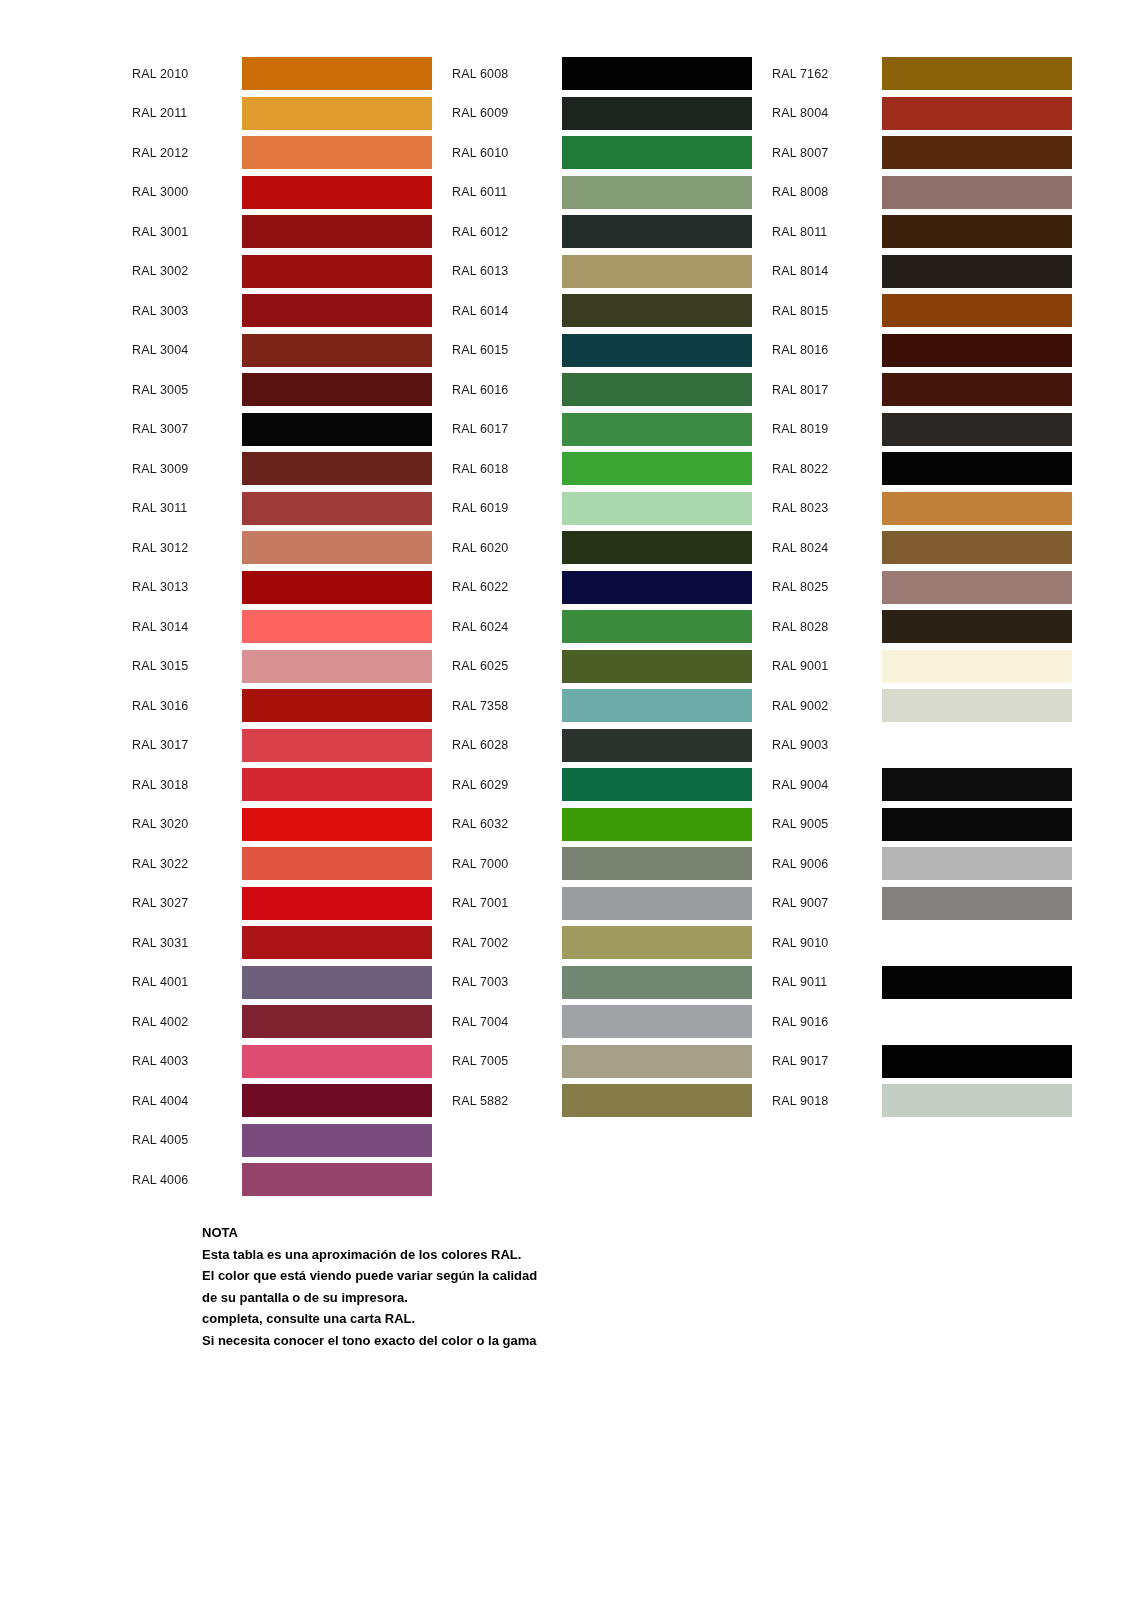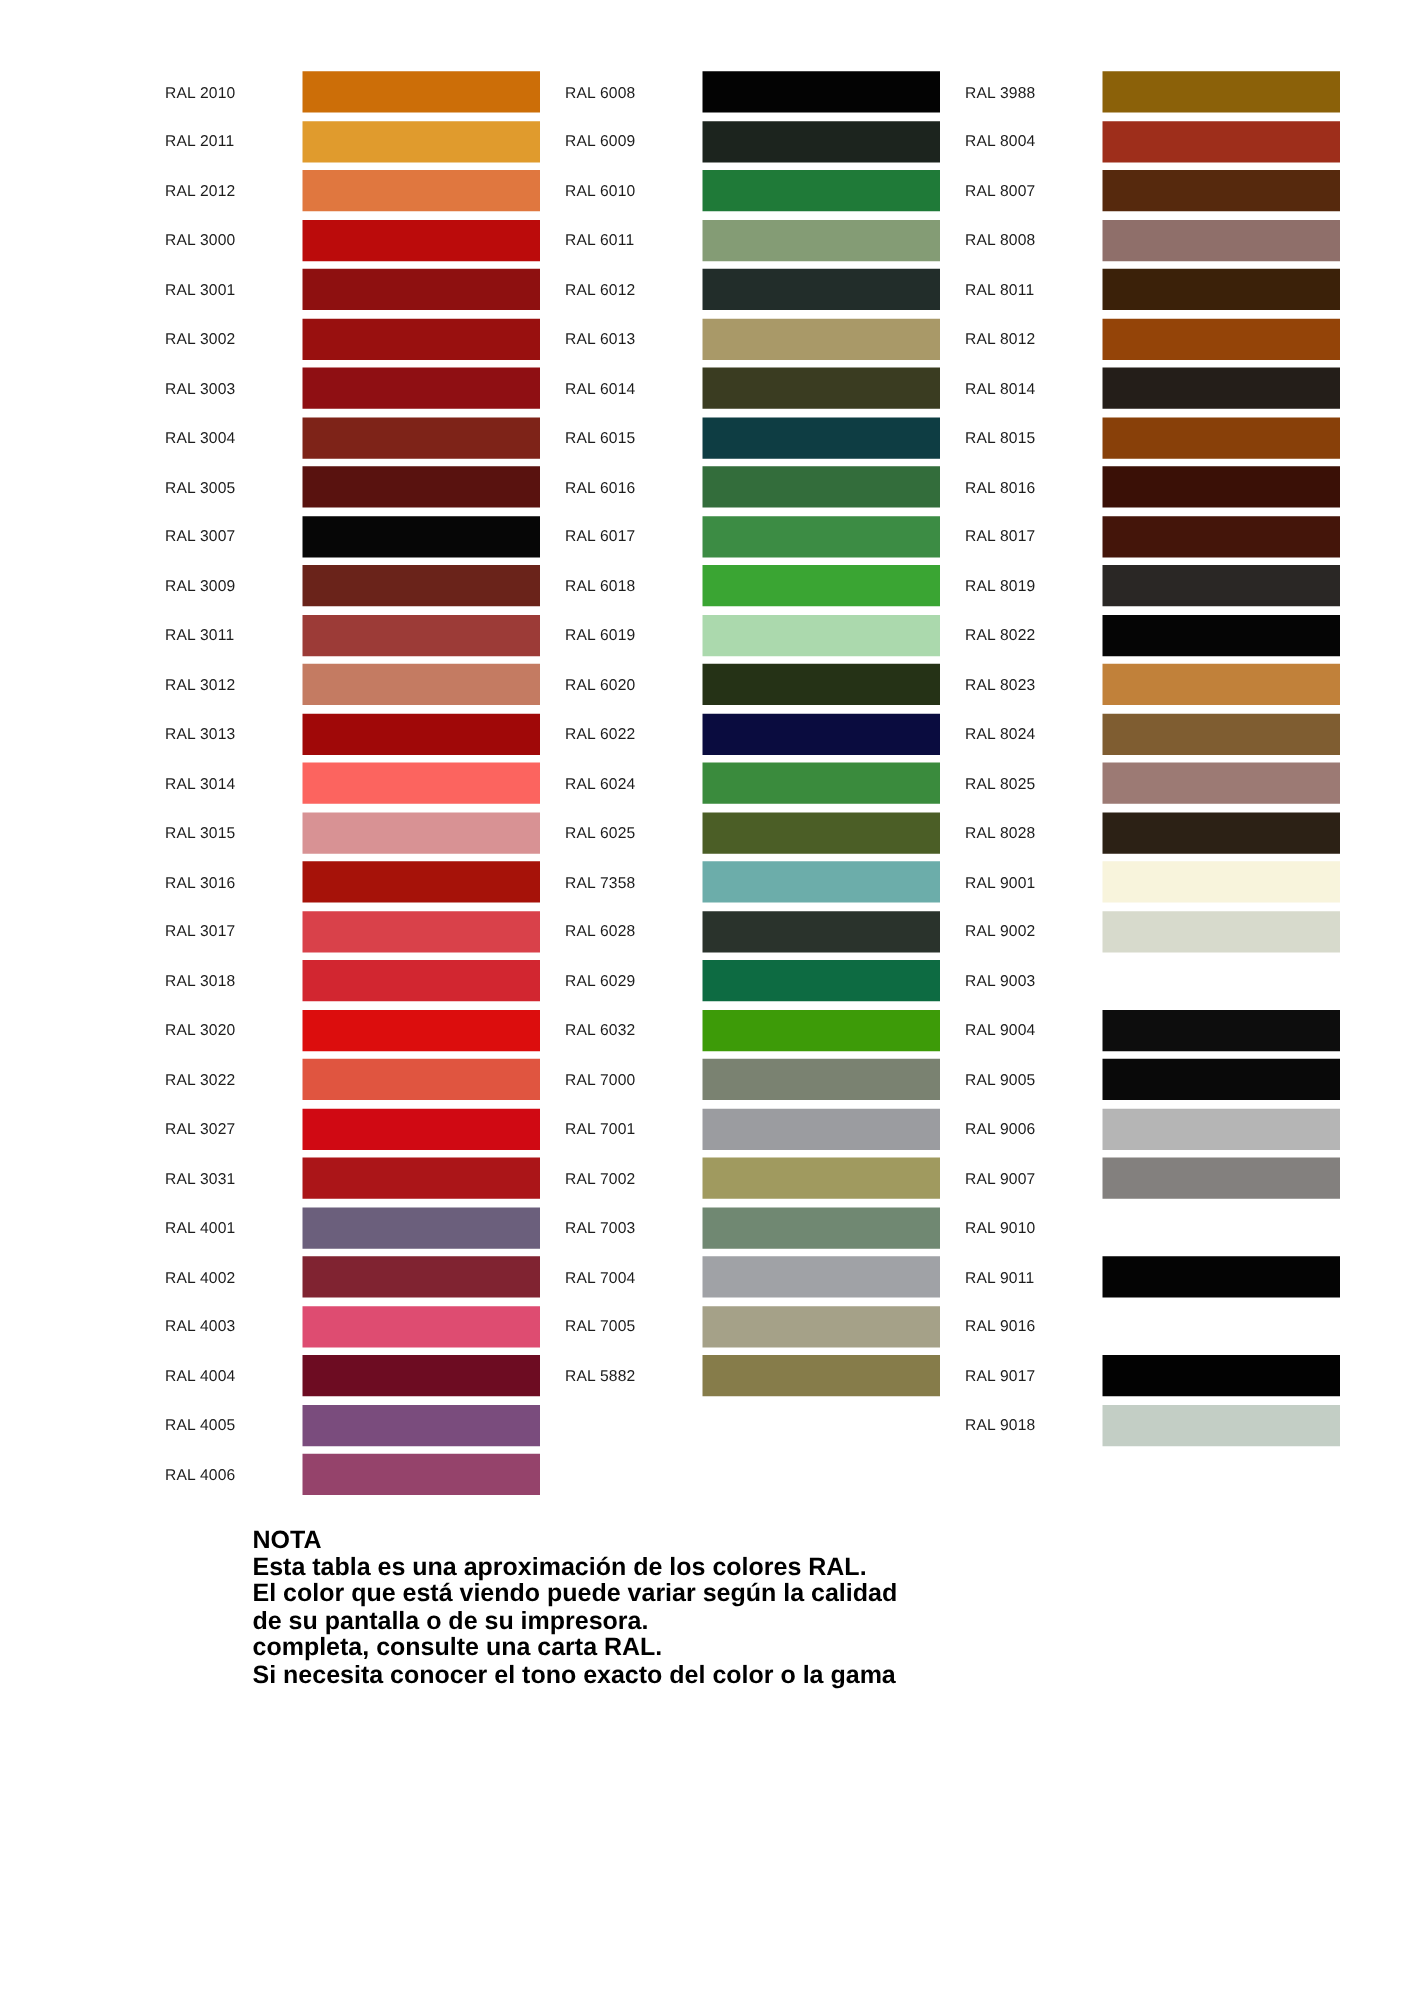--- a/index.html
+++ b/index.html
@@ -70,21 +70,21 @@
     background: #ffffff;
   }
 
   .note {
     position: absolute;
     left: 158px;
     top: 1222px;
     width: 560px;
     font-family: "Liberation Sans", sans-serif;
     font-weight: bold;
-    font-size: 20px;
+    font-size: 13px;
     line-height: 21.5px;
     color: #000000;
   }
   .note-line {
     display: block;
     white-space: pre;
   }
 </style>
 </head>
 <body>
@@ -315,42 +315,38 @@
           <div class="swatch-label">RAL 7005</div>
           <div class="swatch-chip" style="background-color: rgb(165, 161, 136);"></div>
         </div>
         <div class="swatch-row">
           <div class="swatch-label">RAL 5882</div>
           <div class="swatch-chip" style="background-color: rgb(134, 124, 74);"></div>
         </div>
       </div>
     <div class="column">
         <div class="swatch-row">
-          <div class="swatch-label">RAL 3988</div>
+          <div class="swatch-label">RAL 7162</div>
           <div class="swatch-chip" style="background-color: rgb(139, 97, 9);"></div>
         </div>
         <div class="swatch-row">
           <div class="swatch-label">RAL 8004</div>
           <div class="swatch-chip" style="background-color: rgb(158, 46, 27);"></div>
         </div>
         <div class="swatch-row">
           <div class="swatch-label">RAL 8007</div>
           <div class="swatch-chip" style="background-color: rgb(86, 41, 13);"></div>
         </div>
         <div class="swatch-row">
           <div class="swatch-label">RAL 8008</div>
           <div class="swatch-chip" style="background-color: rgb(143, 111, 106);"></div>
         </div>
         <div class="swatch-row">
           <div class="swatch-label">RAL 8011</div>
           <div class="swatch-chip" style="background-color: rgb(59, 33, 9);"></div>
-        </div>
-        <div class="swatch-row">
-          <div class="swatch-label">RAL 8012</div>
-          <div class="swatch-chip" style="background-color: rgb(148, 68, 8);"></div>
         </div>
         <div class="swatch-row">
           <div class="swatch-label">RAL 8014</div>
           <div class="swatch-chip" style="background-color: rgb(36, 30, 25);"></div>
         </div>
         <div class="swatch-row">
           <div class="swatch-label">RAL 8015</div>
           <div class="swatch-chip" style="background-color: rgb(136, 64, 9);"></div>
         </div>
         <div class="swatch-row">

